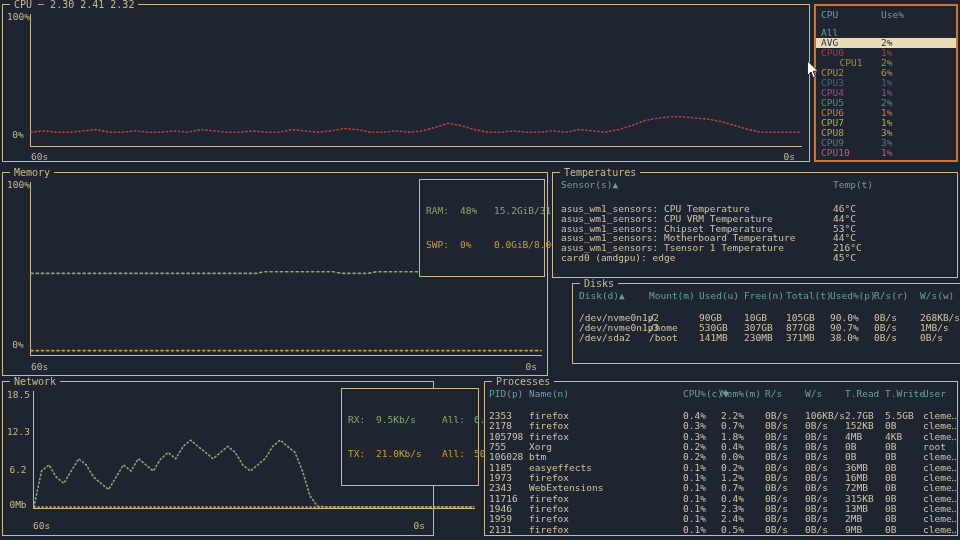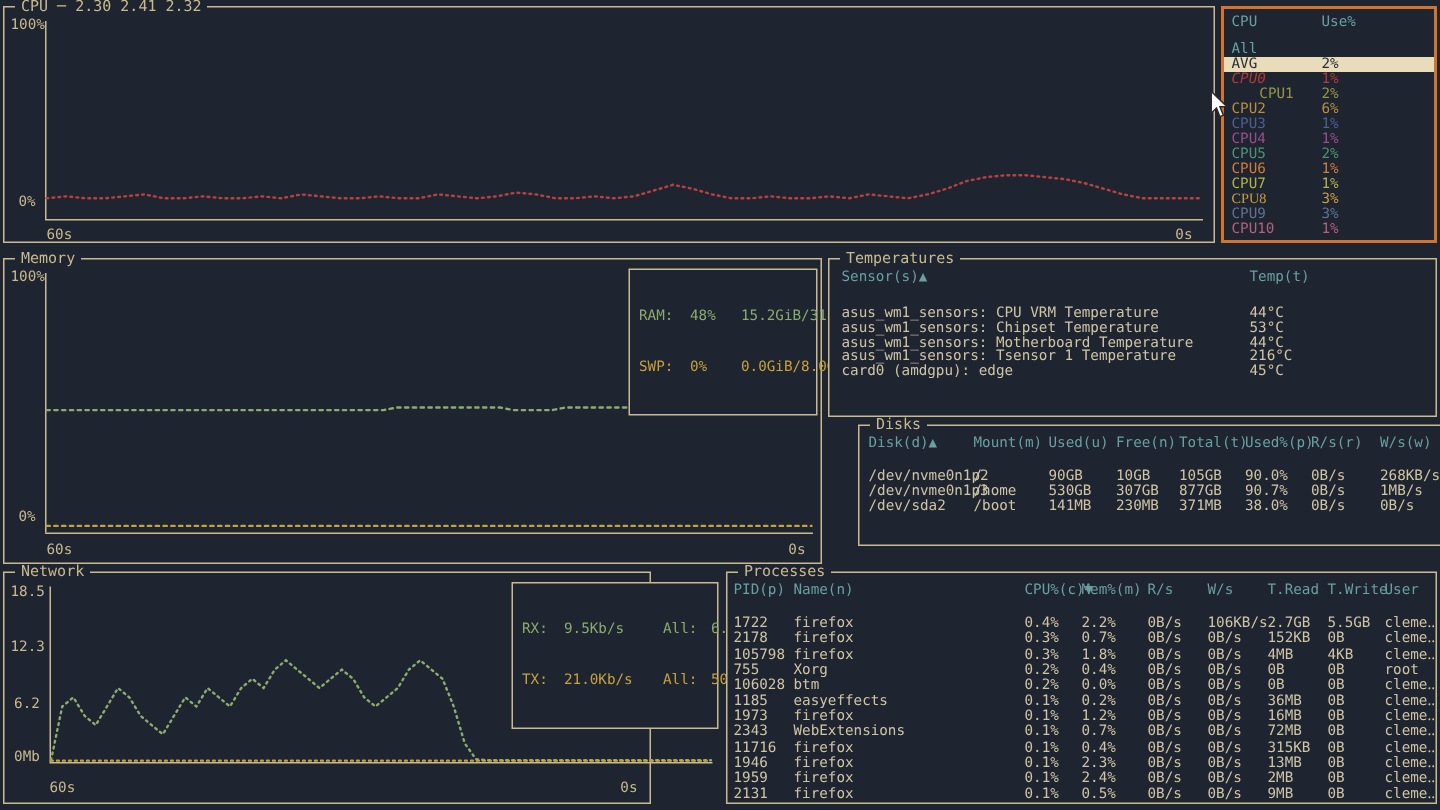--- a/index.html
+++ b/index.html
@@ -67,21 +67,21 @@
           <span style="color: rgb(98, 165, 165);">All</span>
           <span style="color: rgb(98, 165, 165);"></span>
         </div>
 
         <div class="cl-row selected">
           <span>AVG</span>
           <span>2%</span>
         </div>
 
         <div class="cl-row">
-          <span style="color: rgb(176, 58, 58); font-style: italic;">CPU0</span>
+          <span style="color: rgb(176, 58, 58);">CPU0</span>
           <span style="color: rgb(176, 58, 58);">1%</span>
         </div>
 
         <div class="cl-row">
           <span style="color: rgb(150, 150, 68); text-align: center;">CPU1</span>
           <span style="color: rgb(150, 150, 68);">2%</span>
         </div>
 
         <div class="cl-row">
           <span style="color: rgb(185, 143, 62);">CPU2</span>
@@ -107,21 +107,21 @@
           <span style="color: rgb(210, 124, 58);">CPU6</span>
           <span style="color: rgb(210, 124, 58);">1%</span>
         </div>
 
         <div class="cl-row">
           <span style="color: rgb(179, 179, 68);">CPU7</span>
           <span style="color: rgb(179, 179, 68);">1%</span>
         </div>
 
         <div class="cl-row">
-          <span style="color: rgb(201, 160, 60); font-family: Liberation Serif, serif;">CPU8</span>
+          <span style="color: rgb(201, 160, 60);">CPU8</span>
           <span style="color: rgb(201, 160, 60);">3%</span>
         </div>
 
         <div class="cl-row">
           <span style="color: rgb(95, 115, 145);">CPU9</span>
           <span style="color: rgb(95, 115, 145);">3%</span>
         </div>
 
         <div class="cl-row">
           <span style="color: rgb(181, 96, 127);">CPU10</span>
@@ -159,20 +159,24 @@
 
 <div class="panel" style="left:552px;top:172px;width:406px;height:106px">
   <span class="panel-title">Temperatures</span>
   <div class="tm-head teal" style="position:absolute;top:7px;left:0;right:0">
     <span>Sensor(s)▲</span>
     <span>Temp(t)</span>
   </div>
   <div class="rows" style="top:31px">
 
 
+      <div class="tm-row">
+        <span>asus_wm1_sensors: CPU Temperature</span>
+        <span>46°C</span>
+      </div>
 
       <div class="tm-row">
         <span>asus_wm1_sensors: CPU VRM Temperature</span>
         <span>44°C</span>
       </div>
 
       <div class="tm-row">
         <span>asus_wm1_sensors: Chipset Temperature</span>
         <span>53°C</span>
       </div>
@@ -282,21 +286,21 @@
     <span>Mem%(m)</span>
     <span>R/s</span>
     <span>W/s</span>
     <span>T.Read</span>
     <span>T.Write</span>
     <span>User</span>
   </div>
   <div class="rows" style="top:29px">
 
       <div class="p-row">
-        <span>1722</span>
+        <span>2353</span>
         <span>firefox</span>
         <span>0.4%</span>
         <span>2.2%</span>
         <span>0B/s</span>
         <span>106KB/s</span>
         <span>2.7GB</span>
         <span>5.5GB</span>
         <span>cleme‥</span>
       </div>
 

